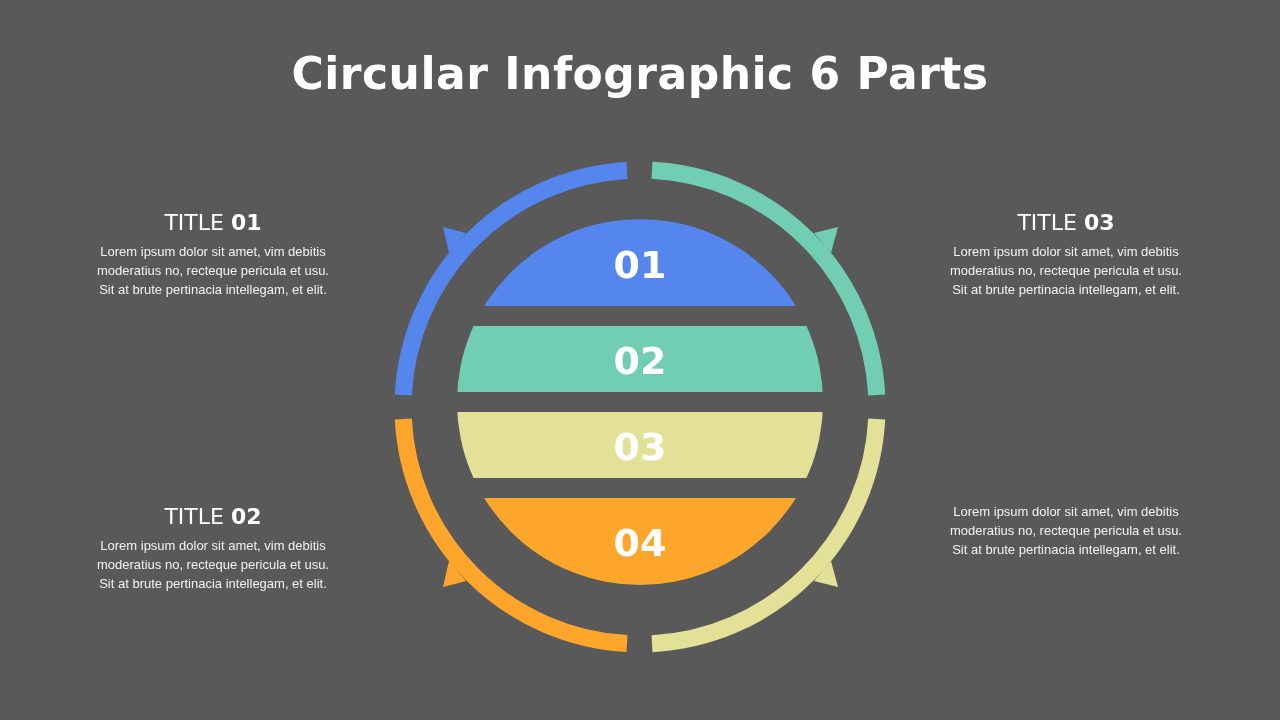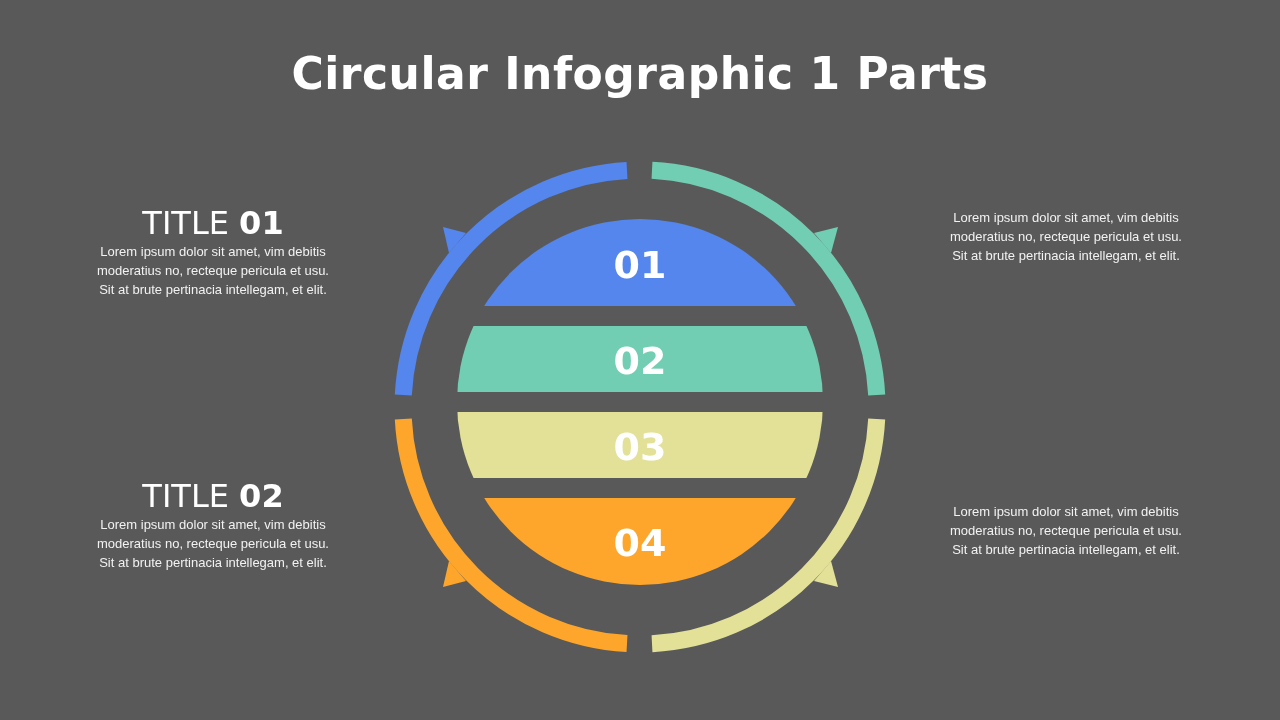--- a/index.html
+++ b/index.html
@@ -3,32 +3,32 @@
 <meta charset="utf-8">
 <style>
   html, body { margin:0; padding:0; }
   body { width:1280px; height:720px; background:#595959; position:relative; overflow:hidden;
          font-family:"DejaVu Sans", "Liberation Sans", sans-serif; color:#fff; }
   .title { position:absolute; left:0; top:48px; width:1280px; text-align:center;
            font-size:44px; font-weight:bold; letter-spacing:0.5px; }
   svg.diagram { position:absolute; left:0; top:0; }
   .num { font-family:"DejaVu Sans", sans-serif; font-weight:bold; font-size:38px; fill:#fff; }
   .block { position:absolute; width:300px; text-align:center; }
-  .block .t { font-size:32px; line-height:30px; margin-bottom:4px;text-align:center; }
+  .block .t { font-size:22px; line-height:30px; margin-bottom:4px;text-align:center; }
   .block .t b { font-weight:bold; }
   .block .d { font-size:13px; line-height:19px; color:#f2f2f2; font-family:Liberation Sans, sans-serif; }
   #b1 { left:63px; top:208px; }
-  #b2 { left:63px; top:481px; }
+  #b2 { left:63px; top:502px; }
   #b3 { left:916px; top:208px; }
   #b4 { left:916px; top:502px; }
 </style>
 </head>
 <body>
 
-<div class="title">Circular Infographic 1 Parts</div>
+<div class="title">Circular Infographic 6 Parts</div>
 
 <svg class="diagram" width="1280" height="720" viewBox="0 0 1280 720">
   <defs>
     <clipPath id="disc">
         <circle cx="640" cy="402" r="183"></circle>
       </clipPath>
   </defs>
 
   <path d="M 403.3 395 A 237 237 0 0 1 627 170.4" fill="none" stroke="#5486ED" stroke-width="17"></path>
 
@@ -66,20 +66,21 @@
 </div>
 <div class="block" id="b2">
   <div class="t"><span>TITLE </span><b>02</b></div>
   <div class="d">
     <div>Lorem ipsum dolor sit amet, vim debitis</div>
       <div>moderatius no, recteque pericula et usu.</div>
       <div>Sit at brute pertinacia intellegam, et elit.</div>
   </div>
 </div>
 <div class="block" id="b3">
+  <div class="t"><span>TITLE </span><b>03</b></div>
   <div class="d">
     <div>Lorem ipsum dolor sit amet, vim debitis</div>
       <div>moderatius no, recteque pericula et usu.</div>
       <div>Sit at brute pertinacia intellegam, et elit.</div>
   </div>
 </div>
 <div class="block" id="b4">
   <div class="d">
     <div>Lorem ipsum dolor sit amet, vim debitis</div>
       <div>moderatius no, recteque pericula et usu.</div>

